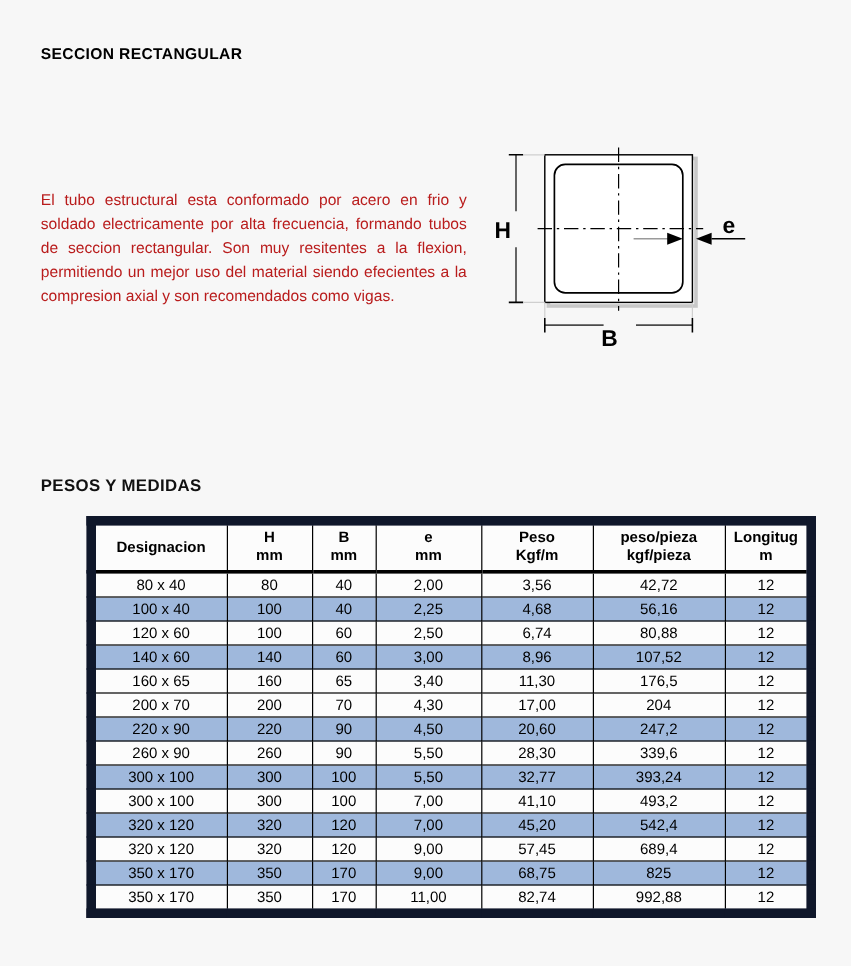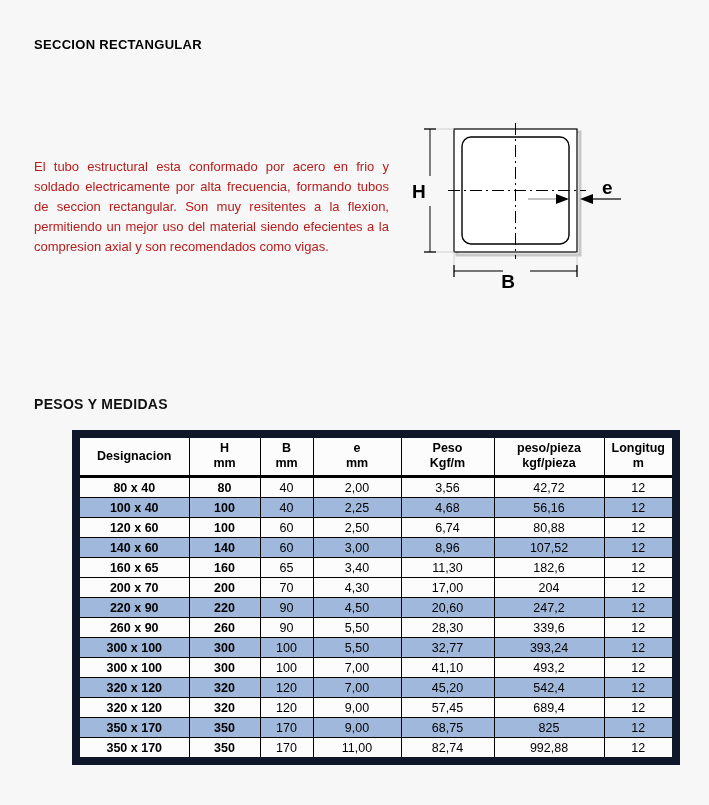--- a/index.html
+++ b/index.html
@@ -104,21 +104,21 @@
   table.specs td {
     font-size: 12.5px;
     text-align: center;
     height: 19px;
     padding: 0 2px;
     background: #fcfcfc;
     white-space: nowrap;
   }
   table.specs tr.alt td { background: #9fb8dc; }
   table.specs td.c-desig,
-  table.specs td.c-h { font-weight: bold; }
+  table.specs td.c-h { font-weight: normal; }
 
   
   col.w-desig { width: 113px; }
   col.w-h     { width: 71px; }
   col.w-b     { width: 53px; }
   col.w-e     { width: 88px; }
   col.w-peso  { width: 93px; }
   col.w-ppz   { width: 110px; }
   col.w-long  { width: 72px; }
 </style>
@@ -251,21 +251,21 @@
           <td class="c-peso">8,96</td>
           <td class="c-ppz">107,52</td>
           <td class="c-long">12</td>
         </tr>
         <tr>
           <td class="c-desig">160 x 65</td>
           <td class="c-h">160</td>
           <td class="c-b">65</td>
           <td class="c-e">3,40</td>
           <td class="c-peso">11,30</td>
-          <td class="c-ppz">182,6</td>
+          <td class="c-ppz">176,5</td>
           <td class="c-long">12</td>
         </tr>
         <tr>
           <td class="c-desig">200 x 70</td>
           <td class="c-h">200</td>
           <td class="c-b">70</td>
           <td class="c-e">4,30</td>
           <td class="c-peso">17,00</td>
           <td class="c-ppz">204</td>
           <td class="c-long">12</td>

